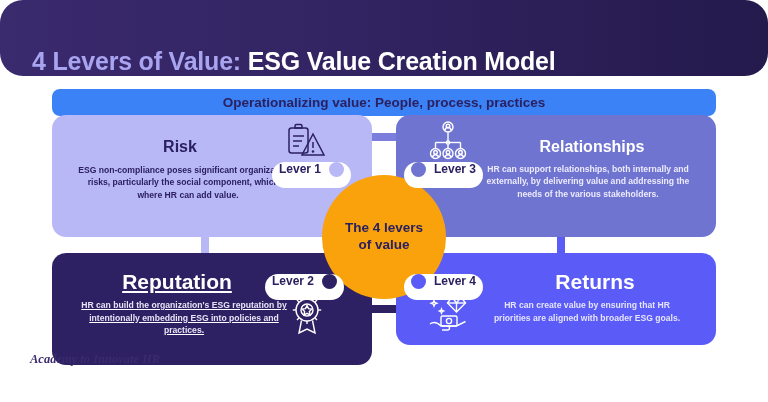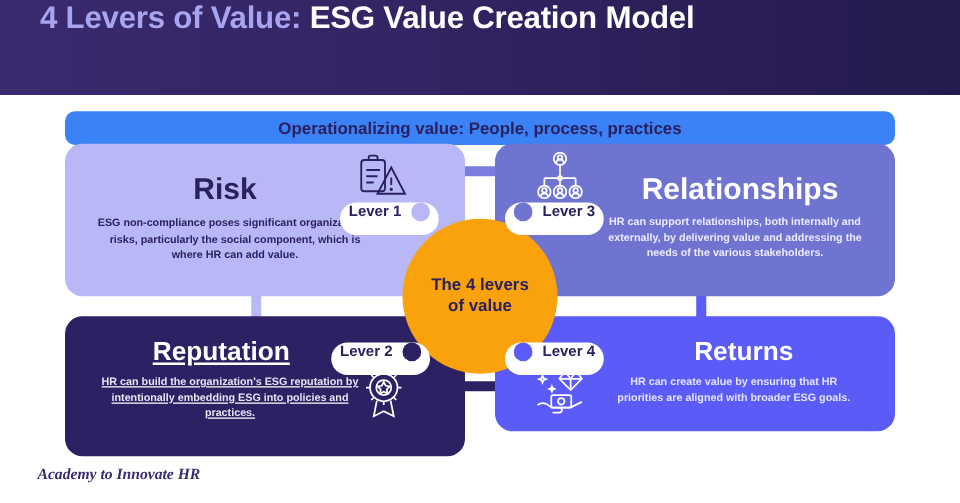--- a/index.html
+++ b/index.html
@@ -8,21 +8,21 @@
     background: #ffffff;
     font-family: "Liberation Sans", sans-serif;
     overflow: hidden;
   }
   #stage { position: relative; width: 768px; height: 402px; background: #ffffff; }
 
   
   .header {
     position: absolute; left: 0; top: 0; width: 768px; height: 76px;
     background: linear-gradient(90deg, #3a2a6e 0%, #332463 42%, #241a4c 100%);
-    display: flex; align-items: flex-start;
+    display: flex; align-items: flex-end; border-radius: 23px;
   }
   .header-title {
     margin-left: 32px; font-size: 25px; font-weight: 700; letter-spacing: -0.2px;
     white-space: nowrap;
   }
   .title-a { color: #a9a4f0; }
   .title-b { color: #ffffff; }
 
   
   .banner {
@@ -36,21 +36,21 @@
 
   
   .conn { position: absolute; }
   .conn-h-top  { left: 360px; top: 133px; width: 56px; height: 8px; background: #7c7ede; }
   .conn-h-bot  { left: 352px; top: 305px; width: 64px; height: 8px; background: #2e2163; }
   .conn-v-left { left: 201px; top: 205px; width: 8px; height: 52px; background: #b9b8f6; }
   .conn-v-right{ left: 557px; top: 203px; width: 8px; height: 52px; background: #5b5bf7; }
 
   
   .card { position: absolute; border-radius: 14px; padding: 10px 14px; overflow: hidden; }
-  .card h2 { font-size: 24px; font-weight: 700; line-height: 1.05; }
+  .card h2 { font-size: 16px; font-weight: 700; line-height: 1.05; }
   .card p  { font-size: 8.6px; line-height: 1.45; font-weight: 600; }
 
   .card-risk {
     left: 52px; top: 115px; width: 320px; height: 122px;
     background: #b9b8f6; color: #2b2060;
     text-align: center;
   }
   .card-risk h2 { margin: 14px 0 8px 0; padding-right: 64px; }
   .card-risk p  { padding-right: 60px; padding-left: 12px; }
 
@@ -108,21 +108,21 @@
   .pill-1 .dot { background: #b9b8f6; }
   .pill-3 { left: 404px; top: 162px; }
   .pill-3 .dot { background: #6f74d0; }
   .pill-2 { left: 265px; top: 274px; }
   .pill-2 .dot { background: #2e2163; }
   .pill-4 { left: 404px; top: 274px; }
   .pill-4 .dot { background: #5b5bf7; }
 
   
   .footer {
-    position: absolute; left: 30px; top: 372px;
+    position: absolute; left: 30px; top: 352px;
     font-size: 12.5px; font-style: italic; font-weight: 700; color: #3a2a6e;
     font-family: "Liberation Serif", serif;
   }
 </style>
 </head>
 <body>
 
 <div id="stage">
 
   <div class="header">

